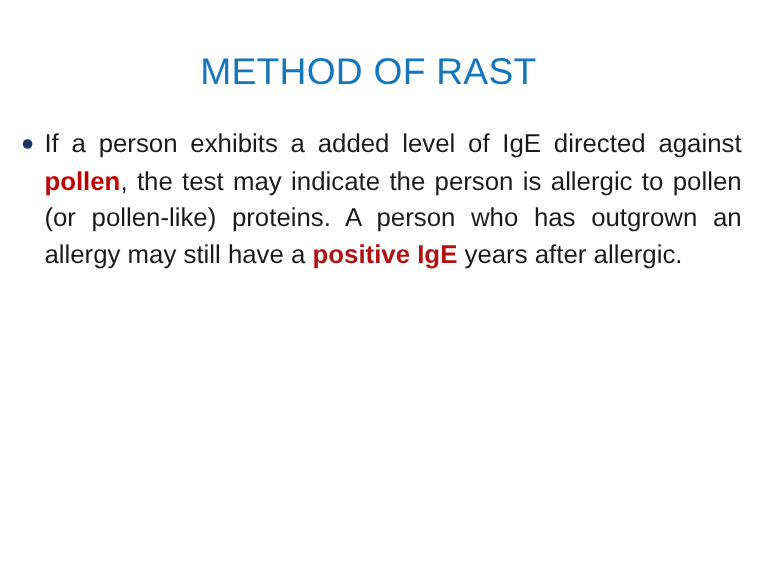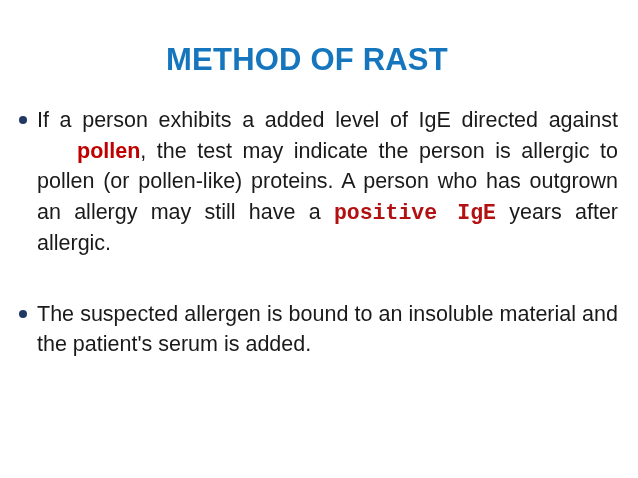--- a/index.html
+++ b/index.html
@@ -24,21 +24,21 @@
   }
 
   
   .slide-title {
     position: absolute;
     top: 44px;
     left: 0;
     width: 614px;
     text-align: center;
     font-size: 31px;
-    font-weight: bold;
+    font-weight: normal;
     letter-spacing: 0.2px;
     line-height: 1.05;
     color: #1576be;
     white-space: nowrap;
   }
 
   
   .body-area {
     position: absolute;
     top: 105px;
@@ -70,43 +70,38 @@
     background: #1f3864;
   }
 
   .para-gap {
     height: 40px;
   }
 
   .hl-red {
     color: #c00000;
     font-weight: bold;
-    margin-left: 40px;
   }
 
   .hl-darkred {
     color: #b31111;
     font-weight: bold;
-    font-family: Liberation Mono, monospace;
   }
 </style>
 </head>
 <body>
 
 <div class="slide">
 
   <div class="slide-title">METHOD OF RAST</div>
 
   <div class="body-area">
 
     <p class="bullet-para">
       <span class="dot"></span><span>If a person exhibits a added level of IgE directed against </span><span class="hl-red">pollen</span><span>, the test may indicate the person is allergic to pollen (or pollen-like) proteins. A person who has outgrown an allergy may still have a </span><span class="hl-darkred">positive IgE</span><span> years after allergic.</span>
     </p>
 
     <div class="para-gap"></div>
 
-    <p class="bullet-para">
-      <span class="dot"></span><span>The suspected allergen is bound to an insoluble material and the patient's serum is added.</span>
-    </p>
 
   </div>
 
 </div>
 
 </body></html>

